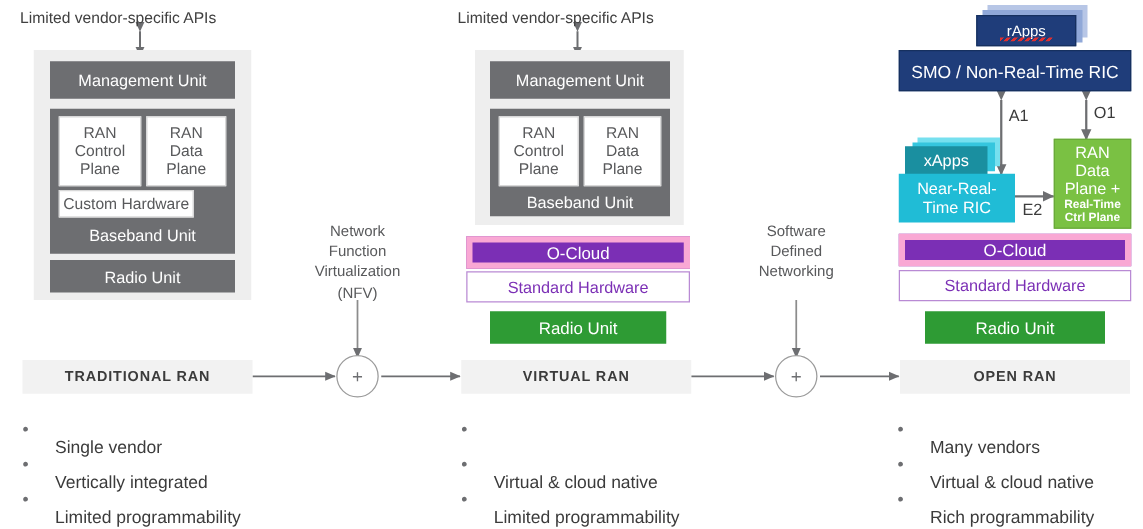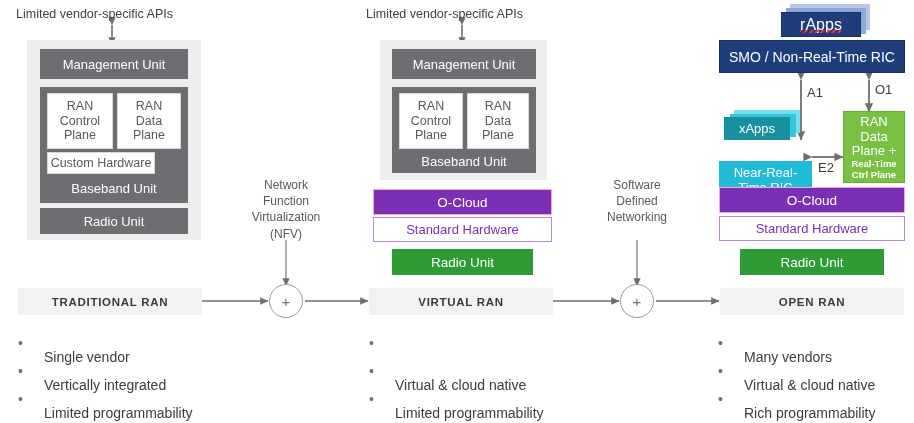--- a/index.html
+++ b/index.html
@@ -9,33 +9,33 @@
     color:#404040;
     -webkit-font-smoothing:antialiased;
   }
   .abs{position:absolute;box-sizing:border-box;}
   .ctr{display:flex;align-items:center;justify-content:center;text-align:center;}
 
   
   .shell{background:#eeeeee;}
   .grey{background:#6d6e71;color:#ffffff;font-size:13px;}
   .white-in{background:#ffffff;color:#58595b;font-size:12.5px;line-height:1.15;border:1px solid #d8d8d8;}
-  .ocloud{background:#7b2fb5;color:#ffffff;font-size:13.5px;border:1px solid #f9a8d4;}
+  .ocloud{background:#7b2fb5;color:#ffffff;font-size:13.5px;border:5px solid #f9a8d4;}
   .stdhw{background:#ffffff;color:#7b2fb5;font-size:13px;border:1px solid #b98ad4;}
   .radio{background:#2e9b34;color:#ffffff;font-size:13.5px;}
   .smo{background:#1f3d7a;color:#ffffff;font-size:14px;border:1px solid #16305f;}
-  .rapps{background:#1f3d7a;color:#ffffff;font-size:16px;border:1px solid #16305f;position:relative;}
+  .rapps{background:#1f3d7a;color:#ffffff;font-size:12px;border:1px solid #16305f;position:relative;}
   .rapps-u{position:absolute;left:50%;transform:translateX(-50%);bottom:3px;width:42px;height:3px;
       background:repeating-linear-gradient(135deg,#e03030 0 2px,transparent 2px 4px);}
   .rapps-sh{background:#90a8d8;}
   .rapps-sh2{background:#b7c6e6;}
   .xapps{background:#1a8fa0;color:#ffffff;font-size:13px;}
   .xapps-sh{background:#35c6de;}
   .xapps-sh2{background:#76e0ef;}
-  .nrtric{background:#20bcd6;color:#ffffff;font-size:13px;line-height:1.15;margin-top:22px;}
+  .nrtric{background:#20bcd6;color:#ffffff;font-size:13px;line-height:1.15;}
   .rdp{background:#7ac143;color:#ffffff;font-size:13px;line-height:1.12;
        border:1px solid #6aa93a;flex-direction:column;}
   .rdp .small{font-size:9.5px;font-weight:bold;line-height:1.15;}
 
   
   .api-lbl{font-size:12.5px;color:#404040;}
   .trans-lbl{font-size:12px;color:#58595b;line-height:1.35;text-align:center;}
   .stage{background:#f2f2f2;color:#3b3b3b;font-size:11.5px;font-weight:bold;letter-spacing:.7px;}
 
   

